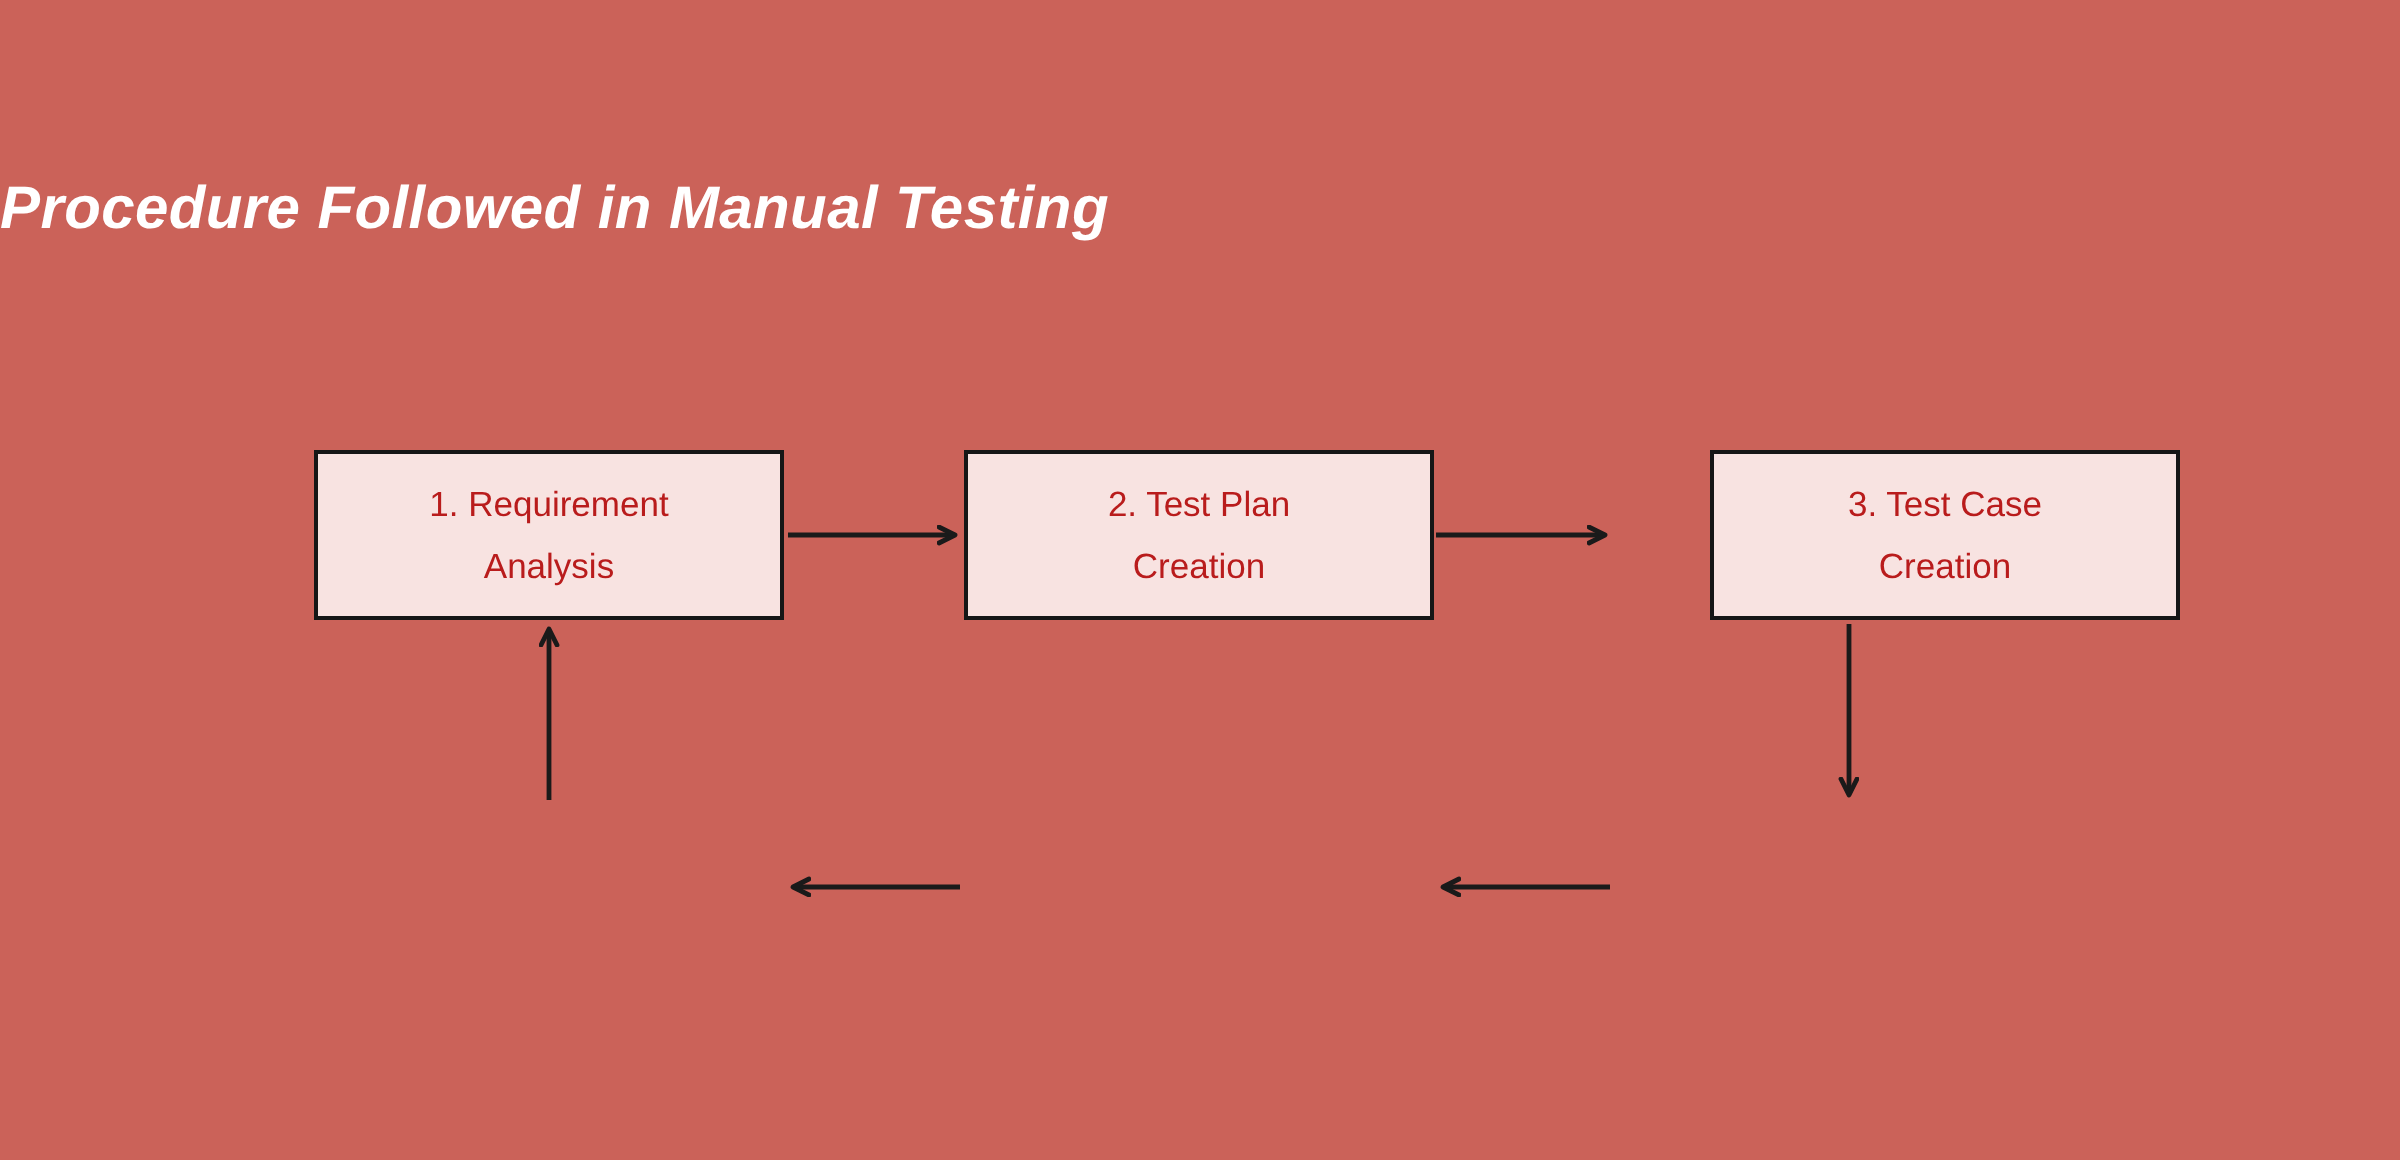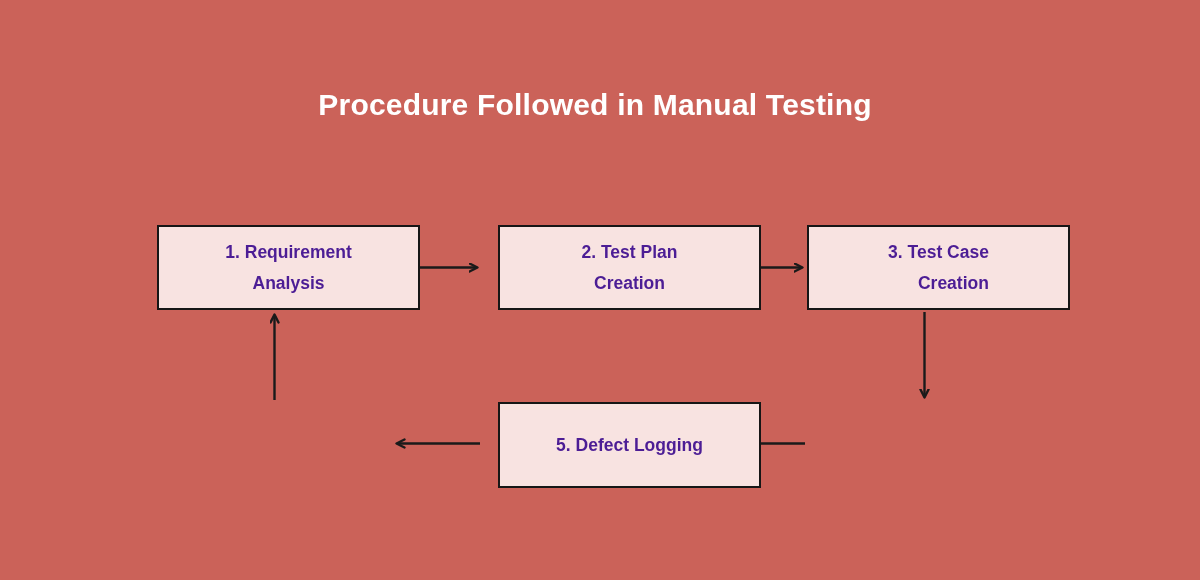--- a/index.html
+++ b/index.html
@@ -13,54 +13,55 @@
     background: #cb6259;
     font-family: "Liberation Sans", sans-serif;
     overflow: hidden;
   }
   .title {
     position: absolute;
     top: 88px;
     left: 0;
     width: 1190px;
     margin: 0;
-    text-align: center;
+    text-align: left;
     font-size: 30px;
     font-weight: 700;
     color: #ffffff;
     letter-spacing: 0.2px;
+    font-style: italic;
   }
   .arrows {
     position: absolute;
     top: 0;
     left: 0;
     width: 1200px;
     height: 580px;
   }
   .node {
     position: absolute;
-    width: 263px;
+    width: 235px;
     box-sizing: border-box;
     background: #f8e3e1;
     border: 2px solid #161616;
-    color: #4c1d95;
+    color: #b91c1c;
     font-size: 17.5px;
-    font-weight: 700;
+    font-weight: 400;
     line-height: 31px;
     text-align: center;
     display: flex;
     align-items: center;
     justify-content: center;
     white-space: pre-line;
   }
   .row-top { top: 225px; height: 85px; }
   .row-bottom { top: 402px; height: 86px; }
   .col-1 { left: 157px; }
-  .col-2 { left: 498px; }
-  .col-3 { left: 807px; text-align: right; }
+  .col-2 { left: 482px; }
+  .col-3 { left: 855px; }
 </style>
 </head>
 <body>
 
 <div class="canvas">
 
   <h1 class="title">Procedure Followed in Manual Testing</h1>
 
   <svg class="arrows" viewBox="0 0 1200 580" xmlns="http://www.w3.org/2000/svg" aria-hidden="true">
     <defs>
@@ -79,16 +80,15 @@
   <div class="node row-top col-1">1. Requirement
 Analysis</div>
 
   <div class="node row-top col-2">2. Test Plan
 Creation</div>
 
   <div class="node row-top col-3">3. Test Case
 Creation</div>
 
 
-  <div class="node row-bottom col-2">5. Defect Logging</div>
 
 
 </div>
 
 </body></html>

